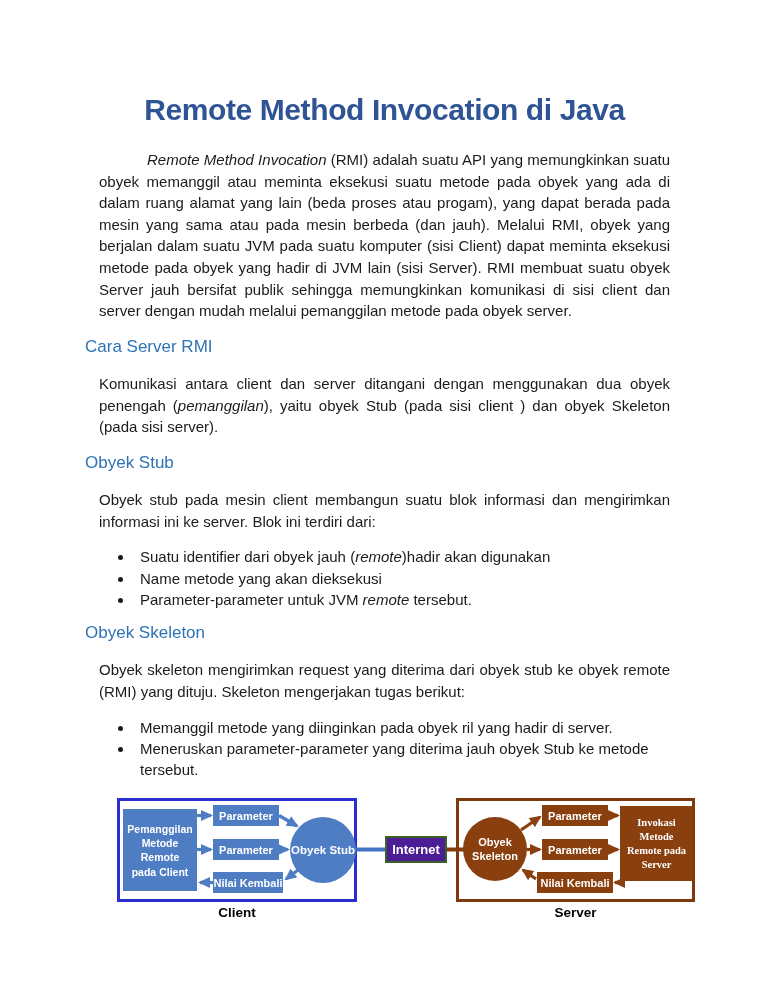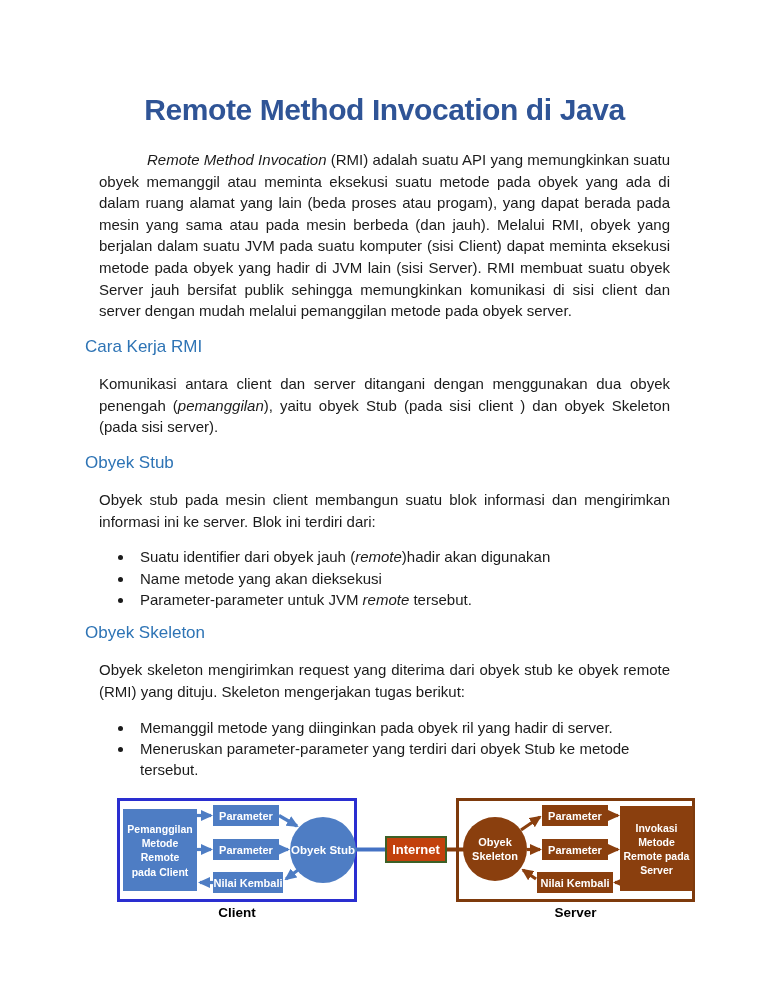--- a/index.html
+++ b/index.html
@@ -35,61 +35,61 @@
   .frame { position: absolute; z-index: 0; background: #fff; }
   .frame-client { left: 32px; top: 0; width: 240px; height: 104px; border: 3px solid #2a2ed0; }
   .frame-server { left: 371px; top: 0; width: 239px; height: 104px; border: 3px solid #7e3a0c; }
   .cfill { background: #4e7dc4; }
   .sfill { background: #8a3f0e; }
   .invoker { left: 38px; top: 11px; width: 74px; height: 82px; font-size: 10.5px; line-height: 1.35; padding: 8px; }
   .c-param1 { left: 128px; top: 7px;  width: 66px; height: 21px; font-size: 11px; }
   .c-param2 { left: 128px; top: 41px; width: 66px; height: 21px; font-size: 11px; }
   .c-nilai  { left: 128px; top: 74px; width: 70px; height: 21px; font-size: 11px; }
   .c-circle { left: 205px; top: 19px; width: 66px; height: 66px; border-radius: 50%; font-size: 11.5px; line-height: 1.3; }
-  .internet { left: 300px; top: 38px; width: 62px; height: 27px; background: #c2410c; border: 2px solid #3c6127; font-size: 13px; }
+  .internet { left: 300px; top: 38px; width: 62px; height: 27px; background: #4c1d95; border: 2px solid #3c6127; font-size: 13px; }
   .s-circle { left: 378px; top: 19px; width: 64px; height: 64px; border-radius: 50%; font-size: 11px; line-height: 1.3; }
   .s-param1 { left: 457px; top: 7px;  width: 66px; height: 21px; font-size: 11px; }
   .s-param2 { left: 457px; top: 41px; width: 66px; height: 21px; font-size: 11px; }
   .s-nilai  { left: 452px; top: 74px; width: 76px; height: 21px; font-size: 11px; }
-  .invokasi { left: 535px; top: 8px; width: 73px; height: 85px; font-size: 10.5px; line-height: 1.35; padding: 2px; }
+  .invokasi { left: 535px; top: 8px; width: 73px; height: 75px; font-size: 10.5px; line-height: 1.35; padding: 2px; font-family: Liberation Serif, serif; }
   .d-label { position: absolute; top: 107px; z-index: 2; text-align: center;
              font-weight: 700; font-size: 13.5px; color: #000; }
   .client-label { left: 32px; width: 240px; }
   .server-label { left: 371px; width: 239px; }
 </style>
 </head>
 <body>
 
 <main class="page">
 
   <h1 class="doc-title">Remote Method Invocation di Java</h1>
 
   <p class="body-p indent"><em>Remote Method Invocation</em><span> (RMI) adalah suatu API yang memungkinkan suatu obyek memanggil atau meminta eksekusi suatu metode pada obyek yang ada di dalam ruang alamat yang lain (beda proses atau progam), yang dapat berada pada mesin yang sama atau pada mesin berbeda (dan jauh). Melalui RMI, obyek yang berjalan dalam suatu JVM pada suatu komputer (sisi Client) dapat meminta eksekusi metode pada obyek yang hadir di JVM lain (sisi Server). RMI membuat suatu obyek Server jauh bersifat publik sehingga memungkinkan komunikasi di sisi client dan server dengan mudah melalui pemanggilan metode pada obyek server.</span></p>
 
-  <h2 class="h2">Cara Kerja RMI</h2>
+  <h2 class="h2">Cara Server RMI</h2>
 
   <p class="body-p"><span>Komunikasi antara client dan server ditangani dengan menggunakan dua obyek penengah (</span><em>pemanggilan</em><span>), yaitu obyek Stub  (pada sisi client ) dan obyek Skeleton  (pada sisi server).</span></p>
 
   <h2 class="h2">Obyek Stub</h2>
 
   <p class="body-p">Obyek stub pada mesin client membangun suatu blok informasi dan mengirimkan informasi ini ke server. Blok ini terdiri dari:</p>
 
   <ul class="blist">
     <li><span>Suatu identifier dari obyek jauh (</span><em>remote</em><span>)hadir akan digunakan</span></li>
     <li>Name metode yang akan dieksekusi</li>
     <li><span>Parameter-parameter untuk JVM </span><em>remote</em><span> tersebut.</span></li>
   </ul>
 
   <h2 class="h2">Obyek Skeleton</h2>
 
   <p class="body-p">Obyek skeleton mengirimkan request yang diterima dari obyek stub ke obyek remote (RMI) yang dituju. Skeleton mengerjakan tugas berikut:</p>
 
   <ul class="blist">
     <li>Memanggil metode yang diinginkan pada obyek ril yang hadir di server.</li>
-    <li>Meneruskan parameter-parameter yang terdiri dari obyek Stub ke metode tersebut.</li>
+    <li>Meneruskan parameter-parameter yang diterima jauh obyek Stub ke metode tersebut.</li>
   </ul>
 
   <figure class="diagram">
     <div class="frame frame-client"></div>
     <div class="frame frame-server"></div>
 
     <svg class="arrow-layer" width="612" height="128" viewBox="0 0 612 128">
       <defs>
         <marker id="mb" markerUnits="userSpaceOnUse" markerWidth="12" markerHeight="11" refX="10" refY="5.5" orient="auto">
           <path d="M0,0 L12,5.5 L0,11 z" fill="#4e7dc4"></path>

